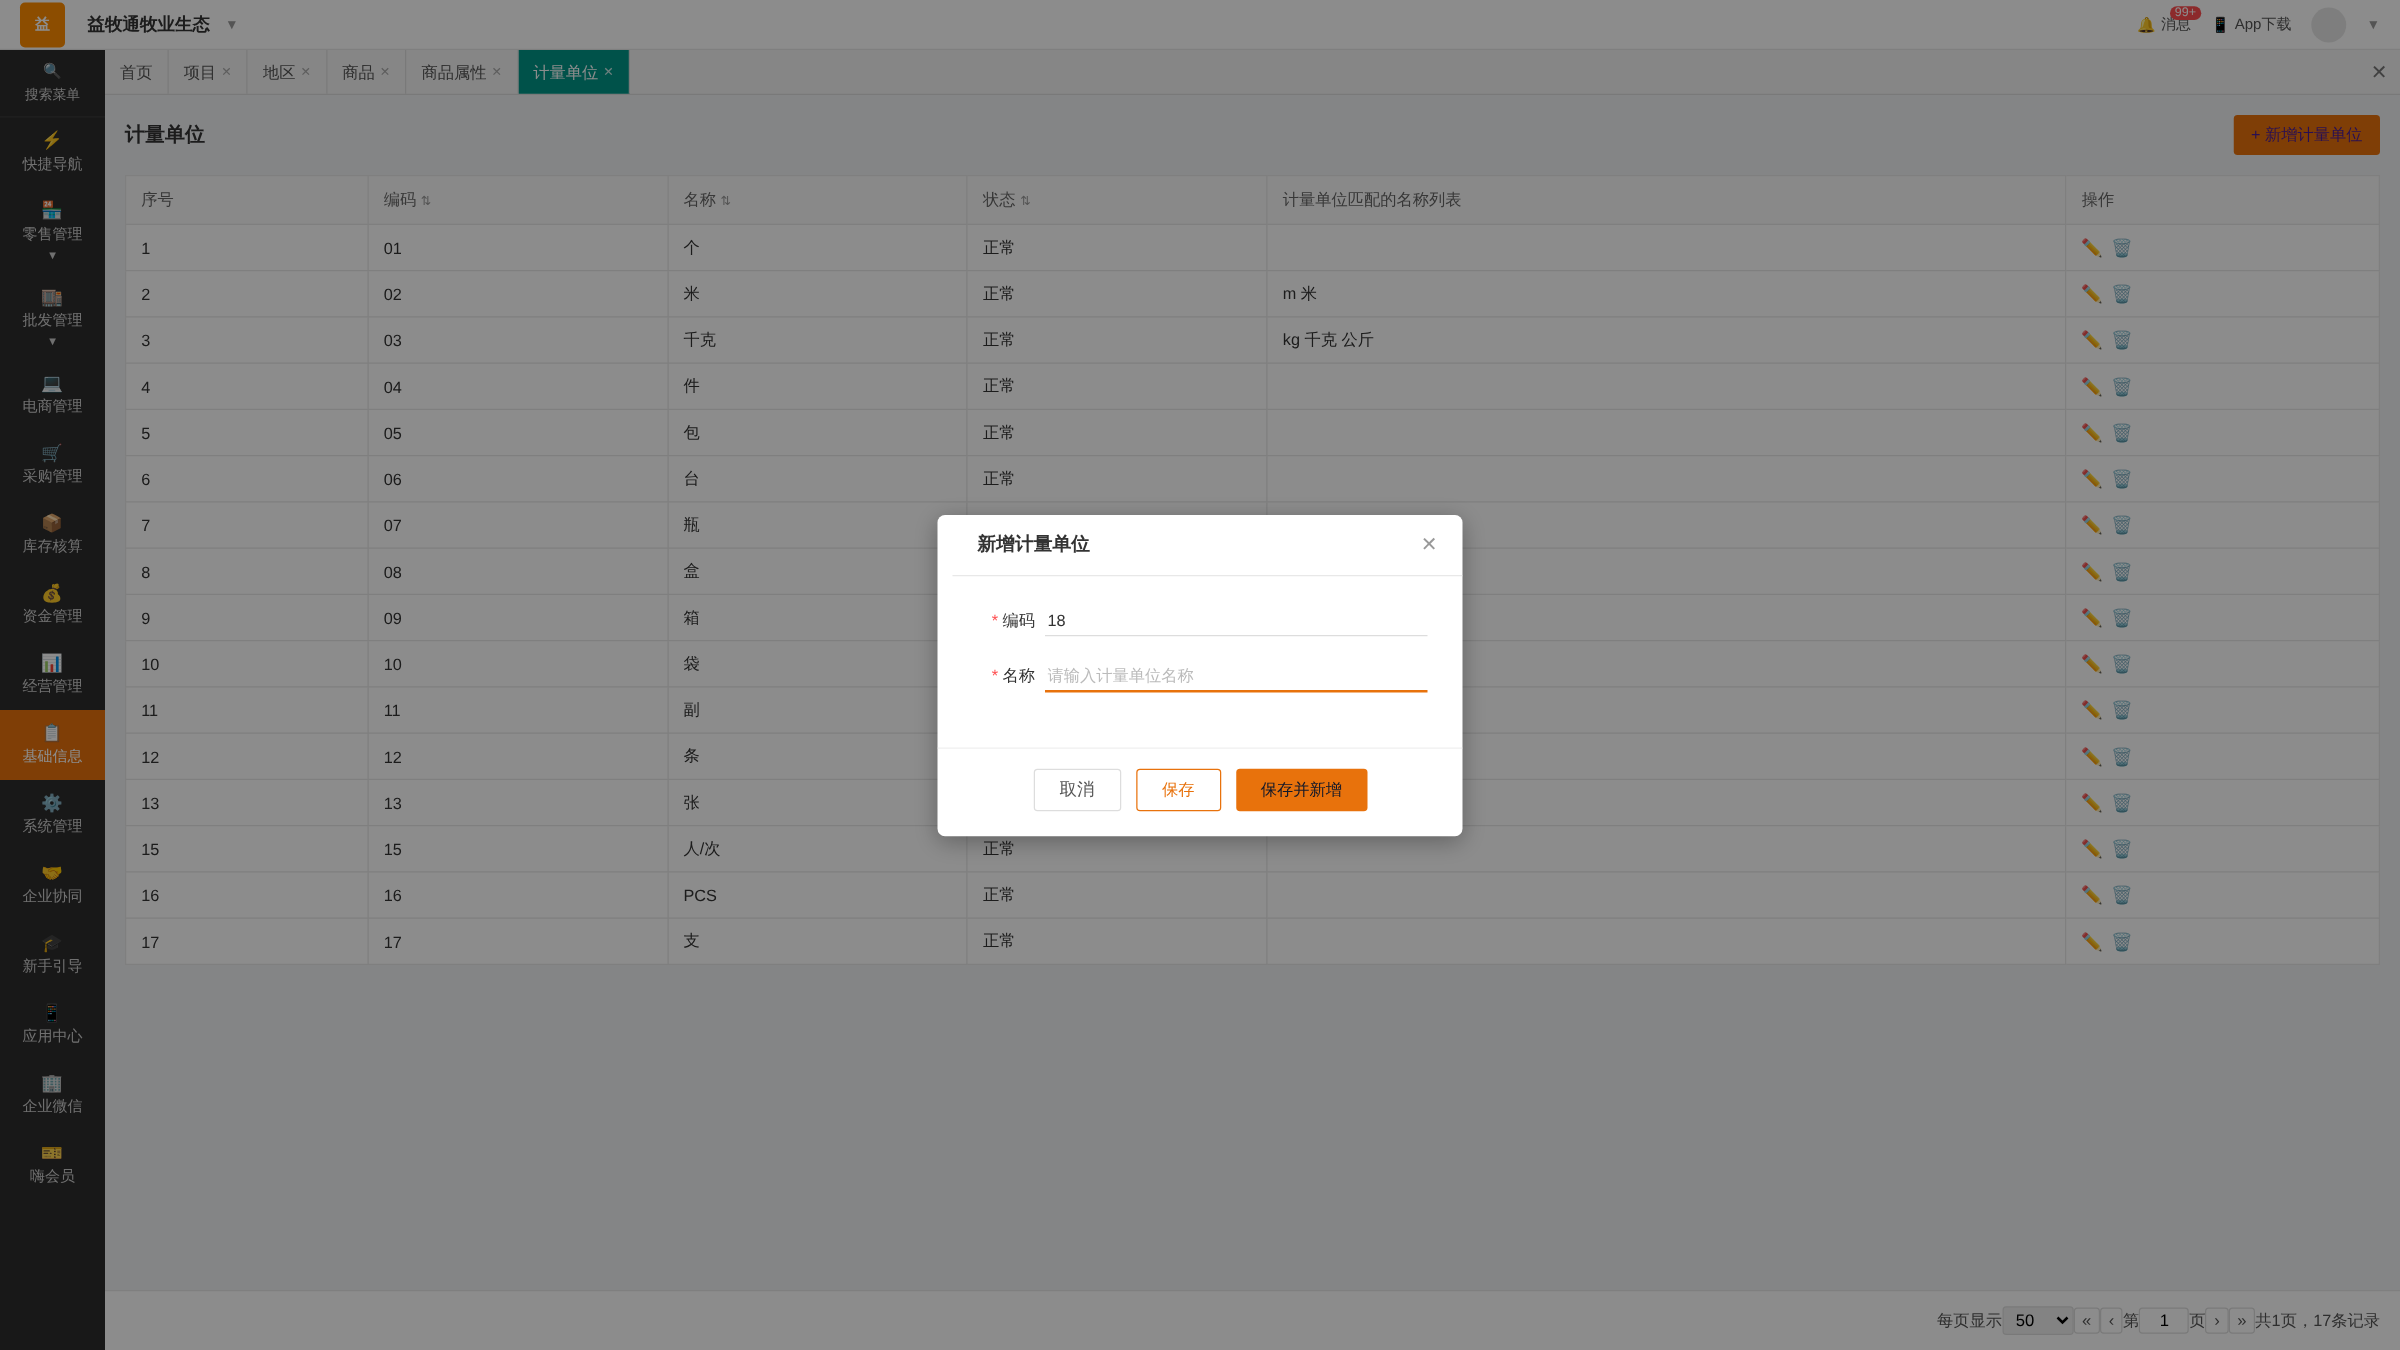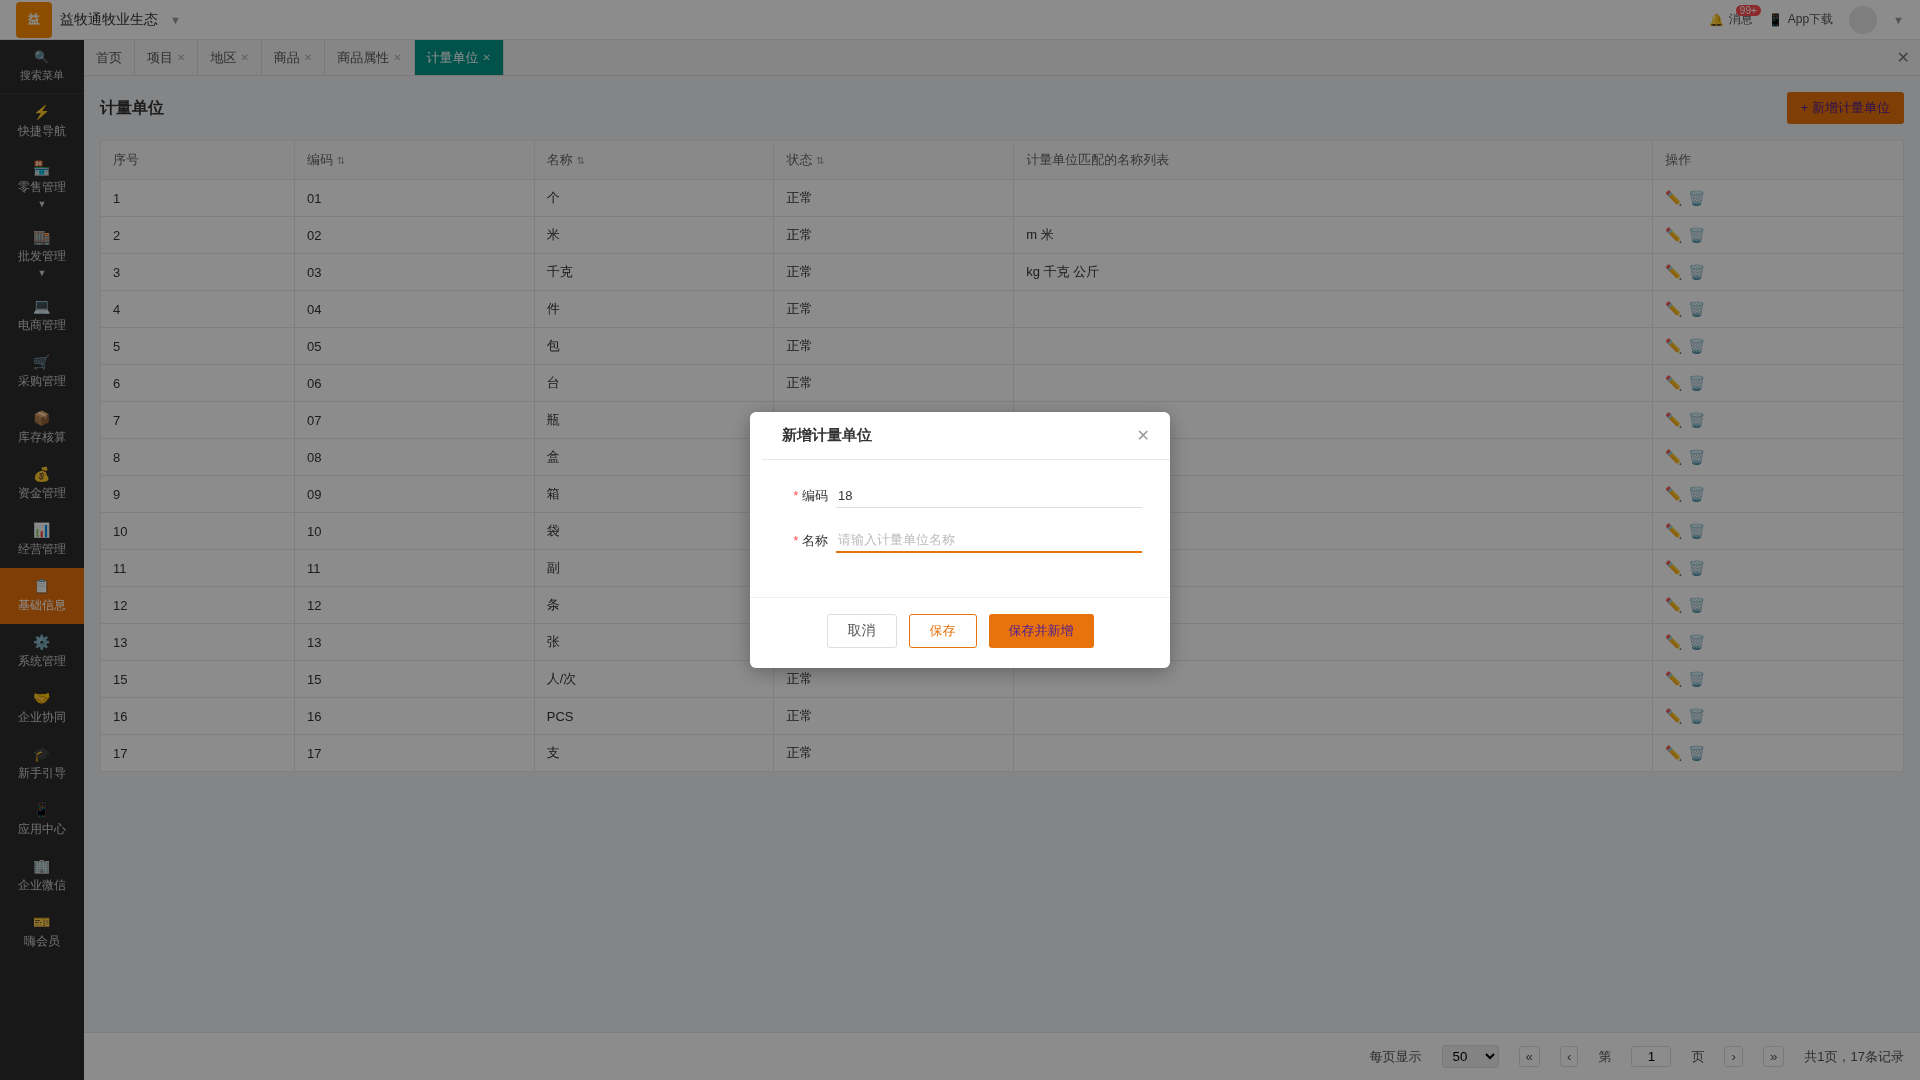--- a/index.html
+++ b/index.html
@@ -26,21 +26,21 @@
       height: 36px;
       background: #ff8c00;
       border-radius: 4px;
       display: flex;
       align-items: center;
       justify-content: center;
       color: white;
       font-weight: bold;
       font-size: 12px;
     }
-    .logo-text { font-size: 14px; font-weight: normal; color: #333; }
+    .logo-text { font-size: 14px; font-weight: bold; color: #333; margin-left: 10px; }
     .header-right {
       display: flex;
       align-items: center;
       gap: 16px;
     }
     .header-badge {
       position: relative;
       display: flex;
       align-items: center;
       gap: 4px;
@@ -216,21 +216,21 @@
     }
 
     
     .pagination-bar {
       display: flex;
       align-items: center;
       justify-content: flex-end;
       padding: 12px 16px;
       background: white;
       border-top: 1px solid #e8e8e8;
-      gap: 20px;
+      gap: 0;
       font-size: 13px;
       color: #555;
       flex-shrink: 0;
     }
     .page-size-select {
       border: 1px solid #ddd;
       padding: 2px 6px;
       border-radius: 3px;
     }
     .page-nav-btn {
@@ -336,21 +336,21 @@
       font-size: 13px;
       color: #e8720c;
     }
     .btn-save-new {
       padding: 7px 20px;
       border: none;
       background: #e8720c;
       border-radius: 3px;
       cursor: pointer;
       font-size: 13px;
-      color: #4c1d95;
+      color: #0f172a;
     }
   </style>
 </head>
 <body>
 
 <div class="top-header">
   <div class="logo-area">
     <div class="logo-icon">益</div>
     <span class="logo-text">益牧通牧业生态</span>
     <span style="color:#999;font-size:11px;margin-left:4px;">▼</span>

